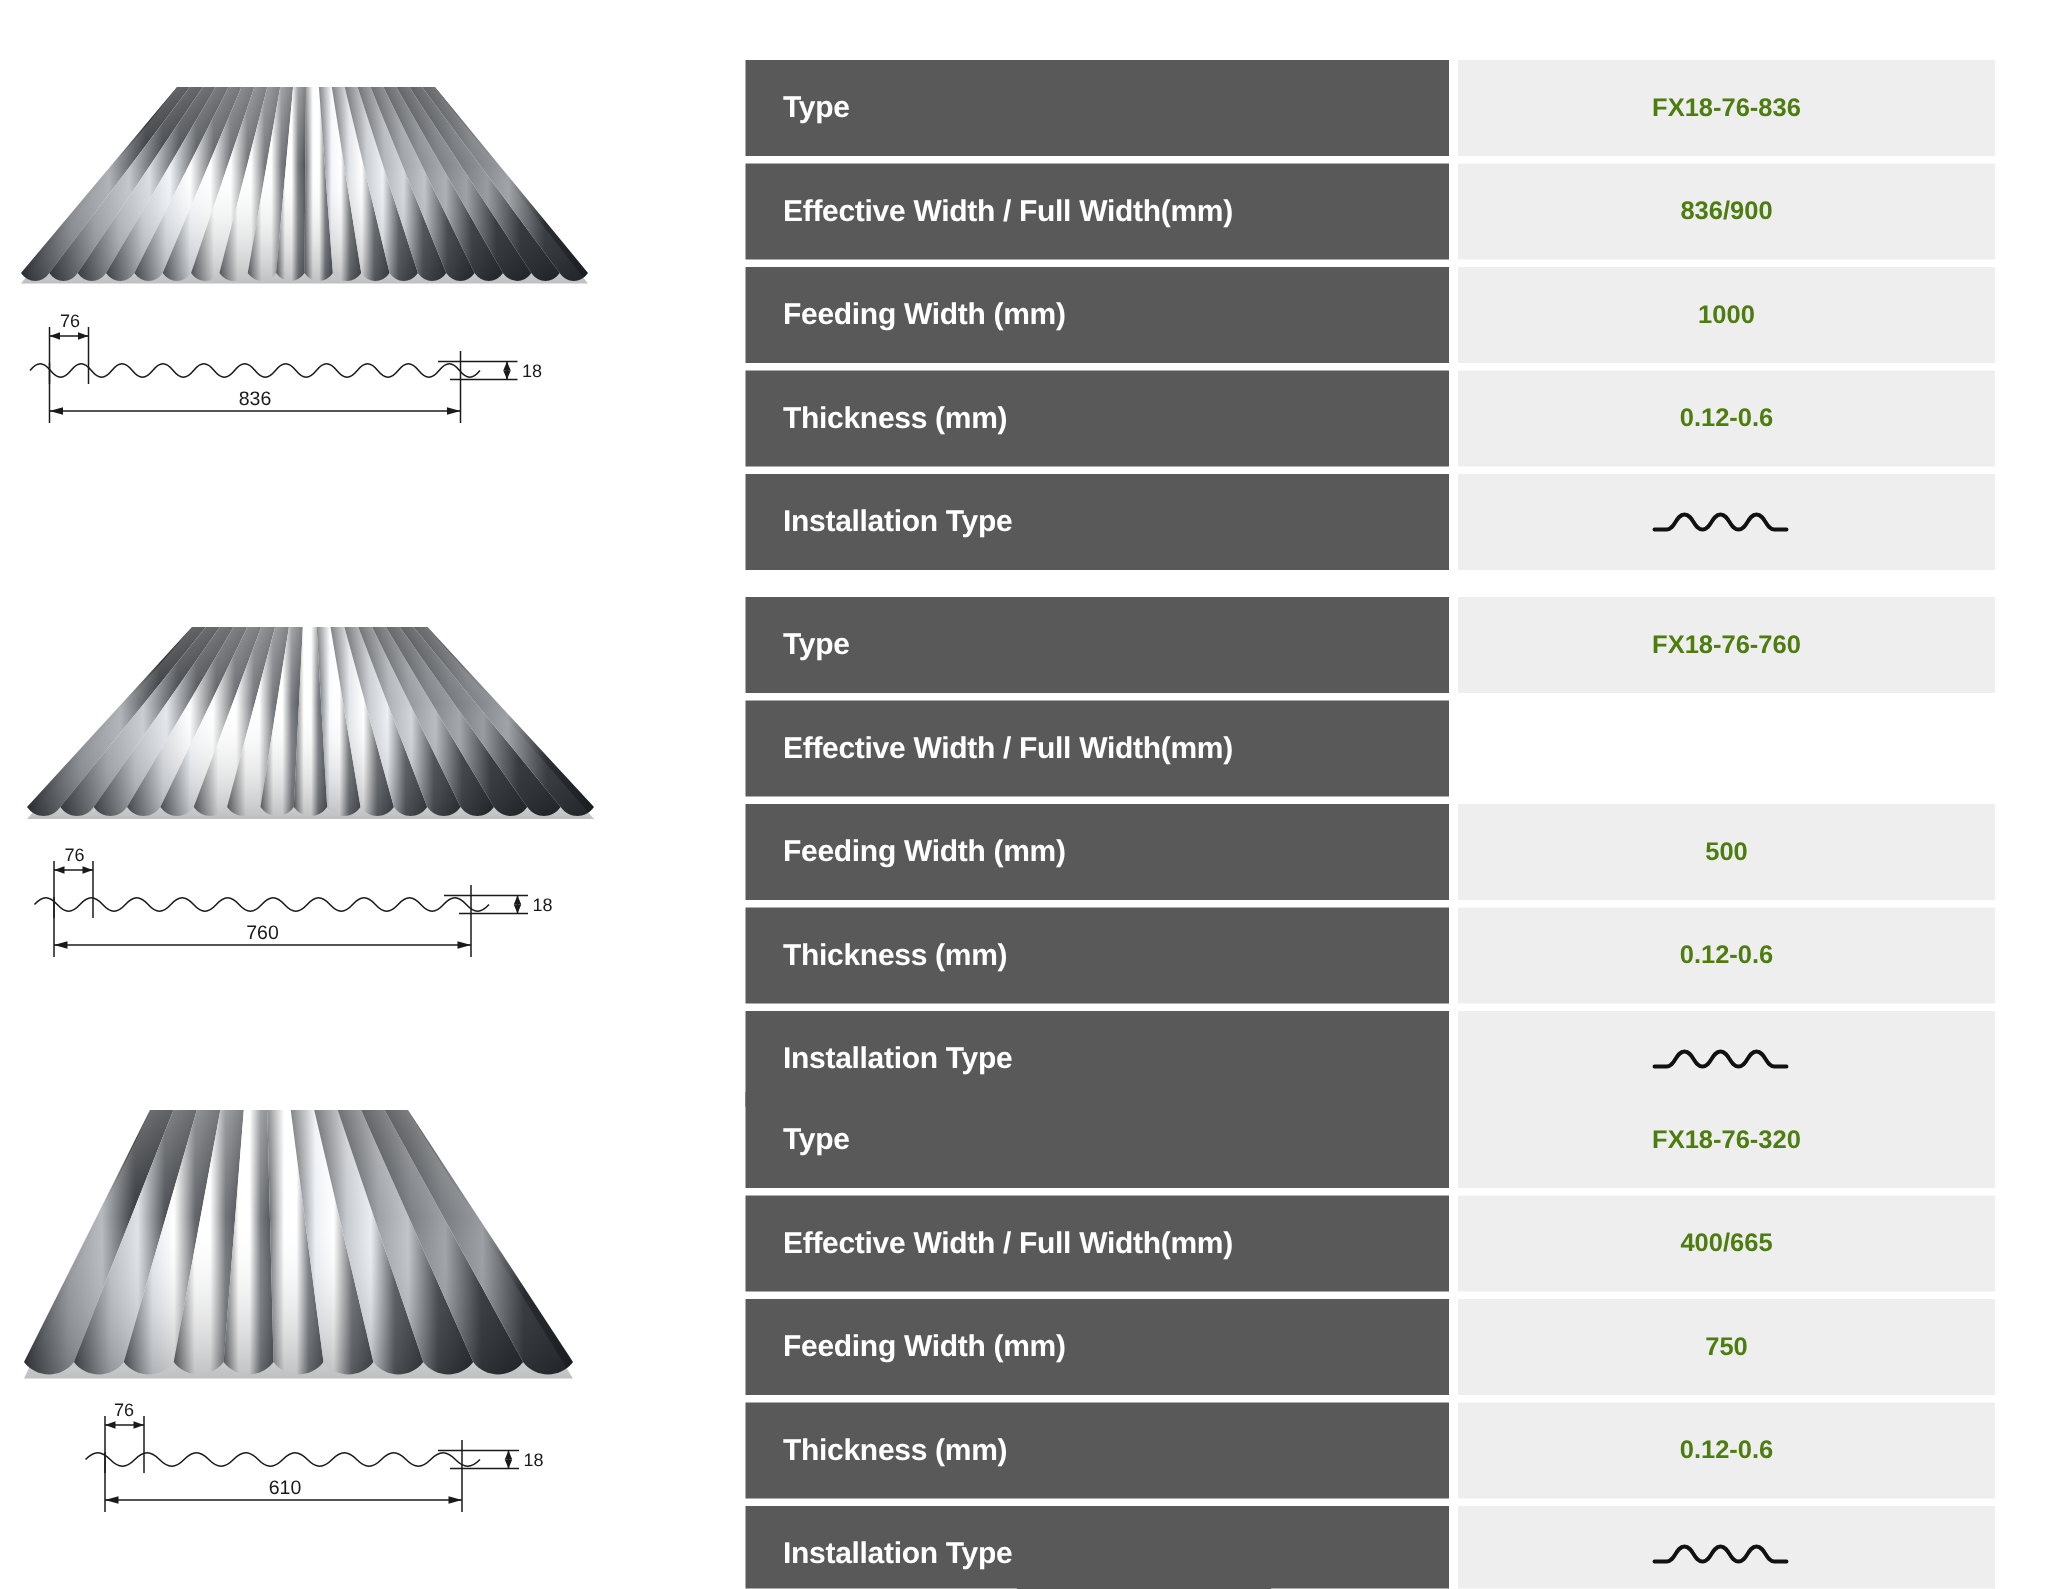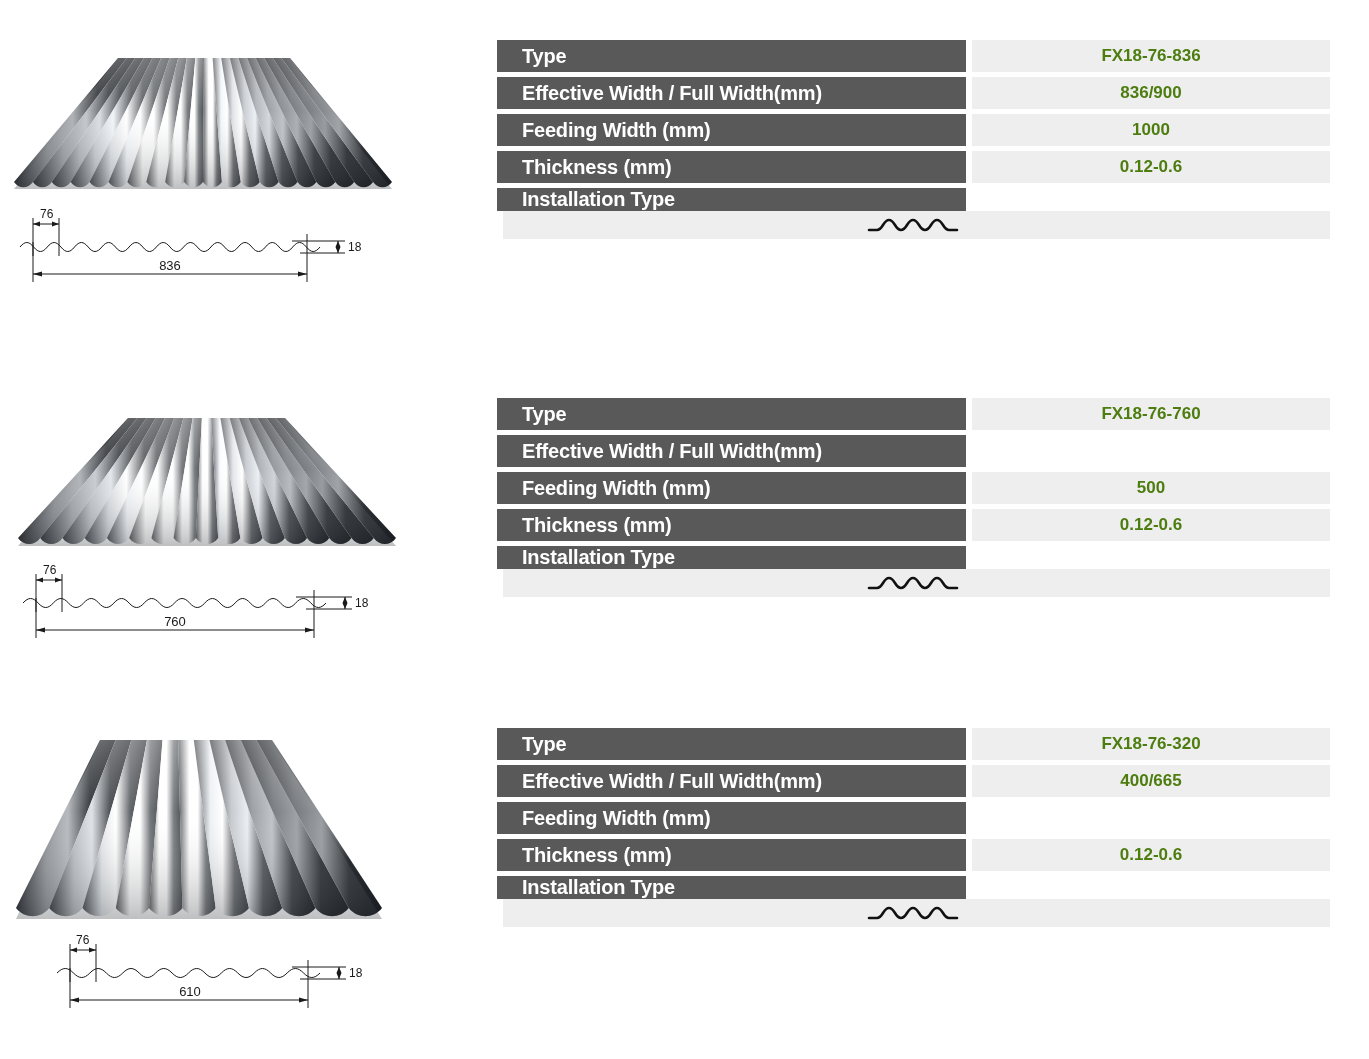--- a/index.html
+++ b/index.html
@@ -39,23 +39,23 @@
   .spec-table {
     position: absolute;
     top: 0;
     left: 497px;
     width: 833px;
   }
   .spec-row {
     display: flex;
     width: 100%;
     margin-bottom: 5px;
-    height: 32px;
-  }
-  .spec-row:last-child { margin-bottom: 0; flex-direction: column; }
+    height: 64px;
+  }
+  .spec-row:last-child { margin-bottom: 0; }
 
   .spec-label {
     width: 469px;
     background: #595959;
     color: #ffffff;
     font-size: 20px;
     font-weight: bold;
     display: flex;
     align-items: center;
     padding-left: 25px;
@@ -683,20 +683,21 @@
     <div class="spec-row">
       <div class="spec-label">Type</div>
       <div class="spec-value">FX18-76-320</div>
     </div>
     <div class="spec-row">
       <div class="spec-label">Effective Width / Full Width(mm)</div>
       <div class="spec-value">400/665</div>
     </div>
     <div class="spec-row">
       <div class="spec-label">Feeding Width (mm)</div>
+      <div class="spec-value">750</div>
     </div>
     <div class="spec-row">
       <div class="spec-label">Thickness (mm)</div>
       <div class="spec-value">0.12-0.6</div>
     </div>
     <div class="spec-row">
       <div class="spec-label">Installation Type</div>
       <div class="spec-value icon-cell">
         <svg class="wave-icon" width="100" height="26" viewBox="0 0 100 26">
           <path d="M2,17 L10,17 C16,17 16,7 22,7 C28,7 28,17 34,17 C40,17 40,7 46,7 C52,7 52,17 58,17 C64,17 64,7 70,7 C76,7 76,17 82,17 L90,17" fill="none" stroke="#111111" stroke-width="2.6" stroke-linecap="round"></path>

